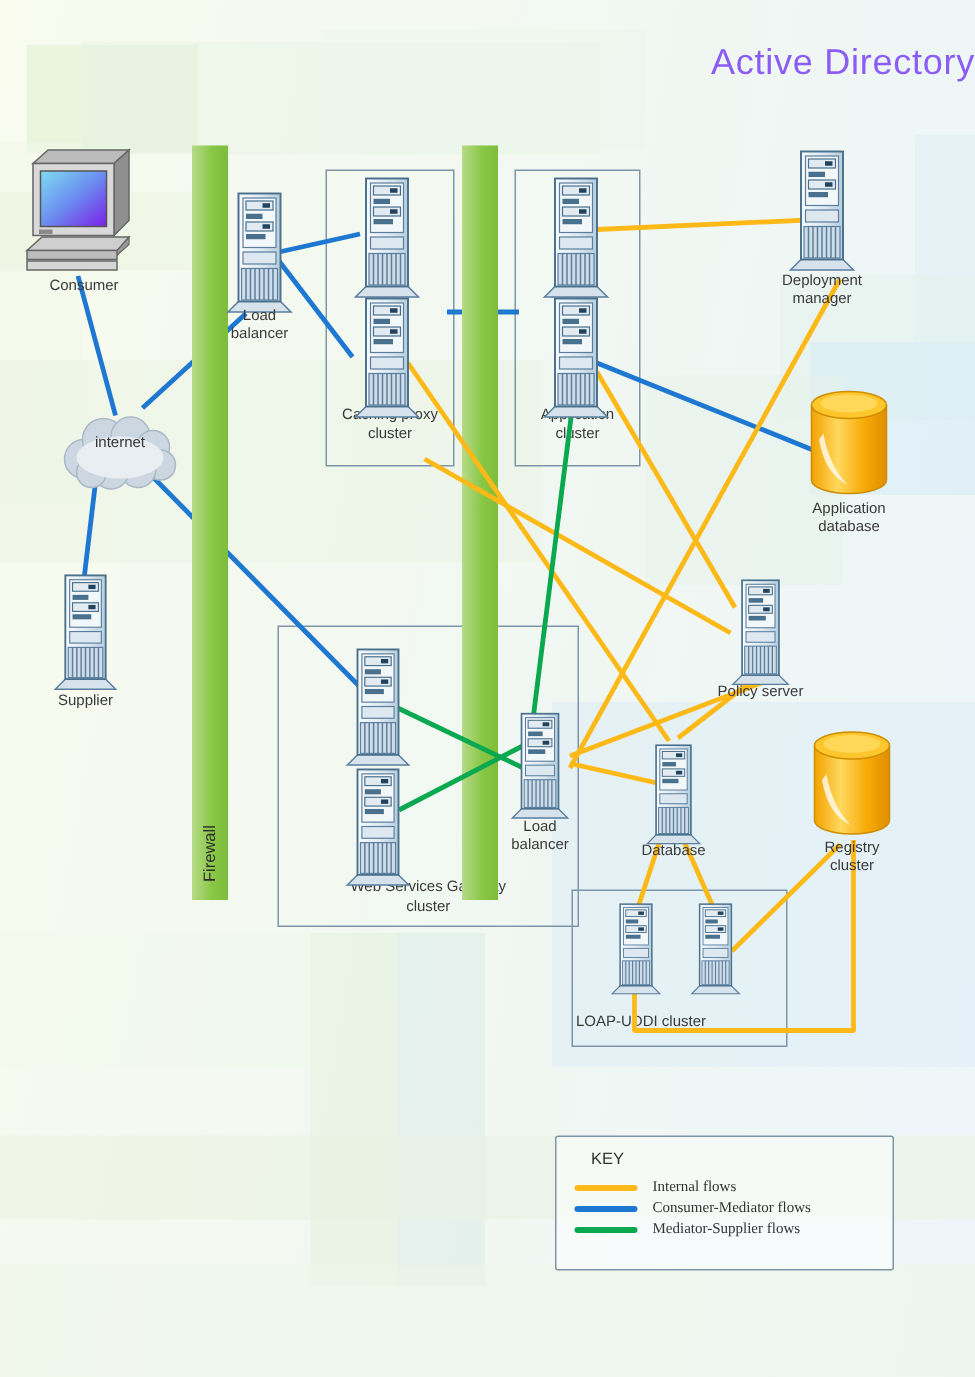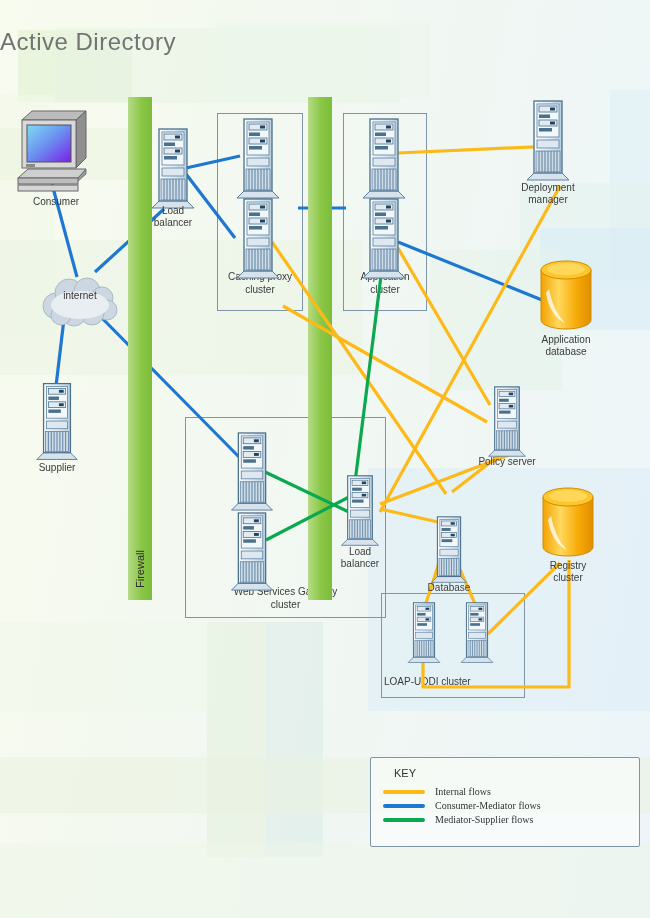--- a/index.html
+++ b/index.html
@@ -3,22 +3,22 @@
 <meta charset="utf-8">
 <style>
   html,body{margin:0;padding:0;}
   body{
     width:650px;height:918px;position:relative;overflow:hidden;
     font-family:"Liberation Sans",sans-serif;
     background:linear-gradient(100deg,#f8fbee 0%,#f4f9f0 30%,#f0f7f3 60%,#edf5fa 100%);
   }
   .tile{position:absolute;pointer-events:none;z-index:1;}
   .page-title{
-    position:absolute;left:0;right:0;top:28px;text-align:left;
-    font-size:24px;color:#737373;letter-spacing:.5px;z-index:7;
+    position:absolute;left:0;right:0;top:28px;text-align:right;
+    font-size:24px;color:#8b5cf6;letter-spacing:.5px;z-index:7;
   }
   .cluster-box{
     position:absolute;border:1px solid #7e95a8;z-index:2;background:transparent;
   }
   .cluster-label{
     position:absolute;left:50%;transform:translateX(-50%);
     font-size:10px;color:#3a3a3a;text-align:center;line-height:1.25;z-index:7;
   }
   svg.flows{position:absolute;left:0;top:0;pointer-events:none;}
   #flows-under{z-index:3;}
@@ -38,21 +38,21 @@
   .nlabel{
     position:absolute;left:50%;transform:translateX(-50%);
     font-size:10px;color:#3a3a3a;text-align:center;line-height:1.2;white-space:normal;
   }
   .cloud-label{
     position:absolute;left:0;width:88px;top:24px;text-align:center;
     font-size:10px;color:#333;
   }
   .key-box{
     position:absolute;left:370px;top:757px;width:224px;height:88px;z-index:8;
-    border:1px solid #7e95a8;background:rgba(255,255,255,.55);border-radius:2px;padding-left:44px;
+    border:1px solid #7e95a8;background:rgba(255,255,255,.55);border-radius:2px;
   }
   .key-title{position:absolute;left:23px;top:9px;font-size:11px;color:#333;}
   .key-row{position:absolute;left:12px;display:flex;align-items:center;font-family:Liberation Serif, serif;}
   .key-swatch{width:42px;height:4px;border-radius:2px;margin-right:10px;}
   .key-label{font-size:10px;color:#333;}
   .sw-internal{background:#fdb917;}
   .sw-consumer{background:#1e78d2;}
   .sw-mediator{background:#0aa84f;}
 </style>
 </head>
@@ -191,21 +191,21 @@
     <line x1="488" y1="634" x2="560" y2="563"></line>
     <polyline points="423,654 423,687 569,687 569,560"></polyline>
   </g>
   <g stroke="#0aa84f" stroke-width="3.2" fill="none" stroke-linejoin="round">
     <line x1="383" y1="260" x2="353" y2="498"></line>
     <line x1="263" y1="471" x2="351" y2="513"></line>
     <line x1="266" y1="540" x2="351" y2="496"></line>
   </g>
 </svg>
 
-<div class="node" style="left:14px;top:108px;width:84px">
+<div class="node" style="left:14px;top:97px;width:84px">
   <svg class="icon" width="84" height="88">
       <use href="#sym-computer"></use>
     </svg>
   <div class="nlabel" style="top:88px;width:84px">Consumer</div>
 </div>
 
 <div class="node" style="left:148px;top:128px;width:50px">
   <svg class="icon" width="50" height="82">
       <use href="#sym-server"></use>
     </svg>
@@ -280,21 +280,21 @@
     </svg>
 </div>
 
 <div class="node" style="left:338px;top:474px;width:44px">
   <svg class="icon" width="44" height="74">
       <use href="#sym-server"></use>
     </svg>
   <div class="nlabel" style="top:72px;width:56px">Load balancer</div>
 </div>
 
-<div class="node" style="left:427px;top:516px;width:44px">
+<div class="node" style="left:427px;top:496px;width:44px">
   <svg class="icon" width="44" height="68">
       <use href="#sym-server"></use>
     </svg>
   <div class="nlabel" style="top:66px;width:80px">Database</div>
 </div>
 
 <div class="node" style="left:541px;top:486px;width:54px">
   <svg class="icon" width="54" height="72">
       <use href="#sym-cylinder"></use>
     </svg>

